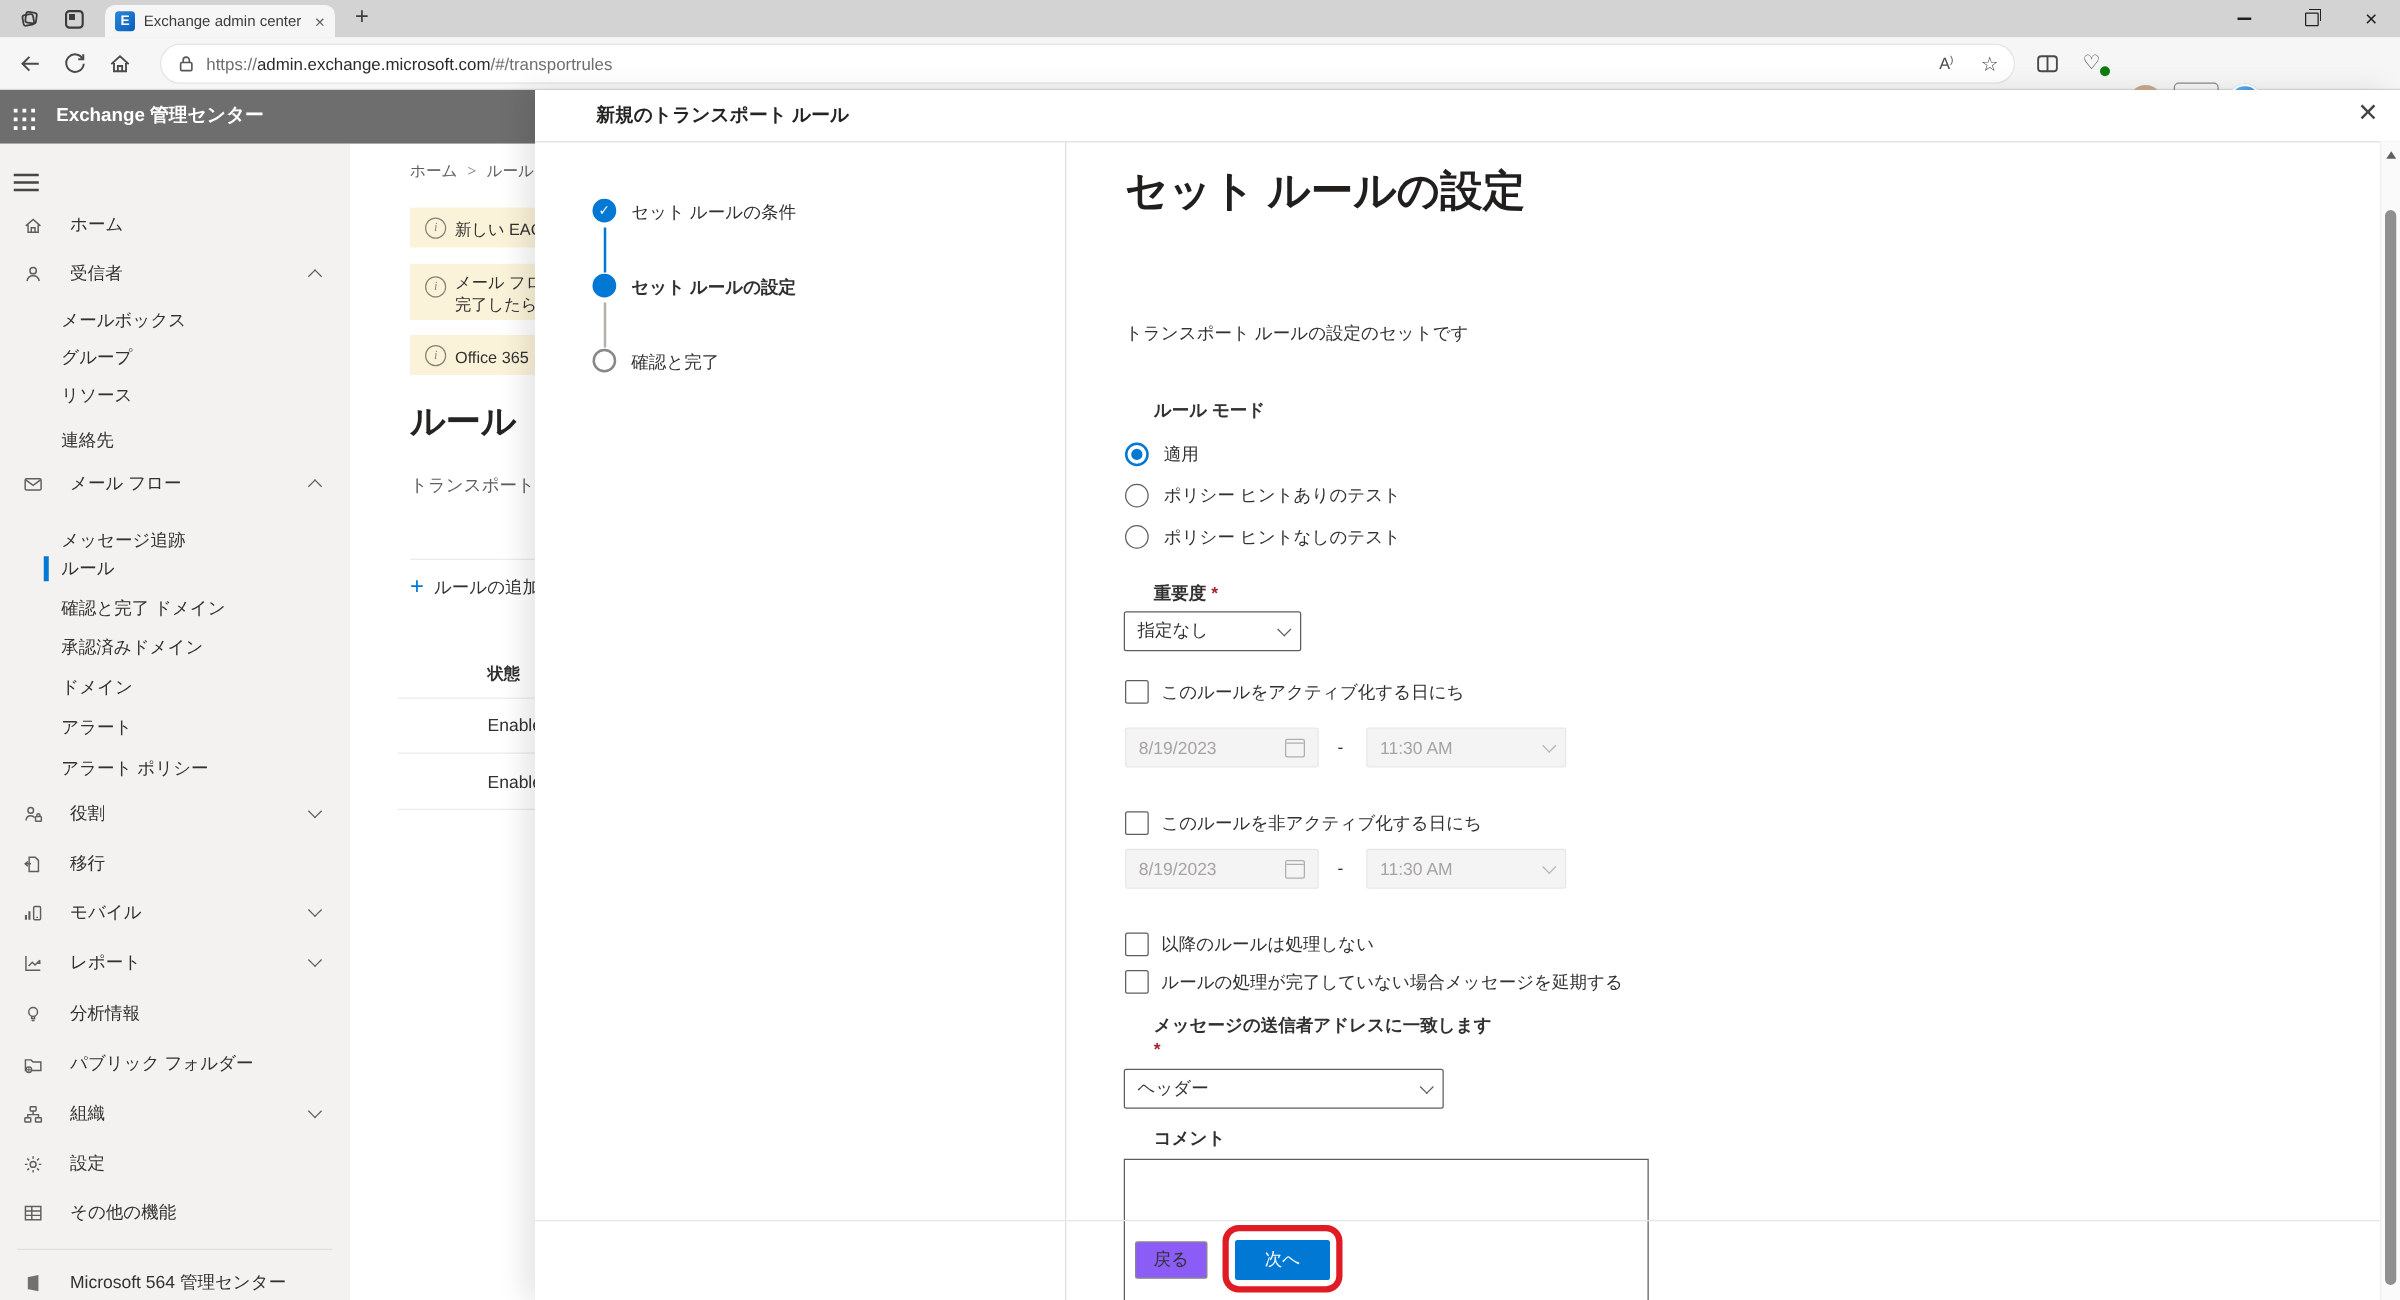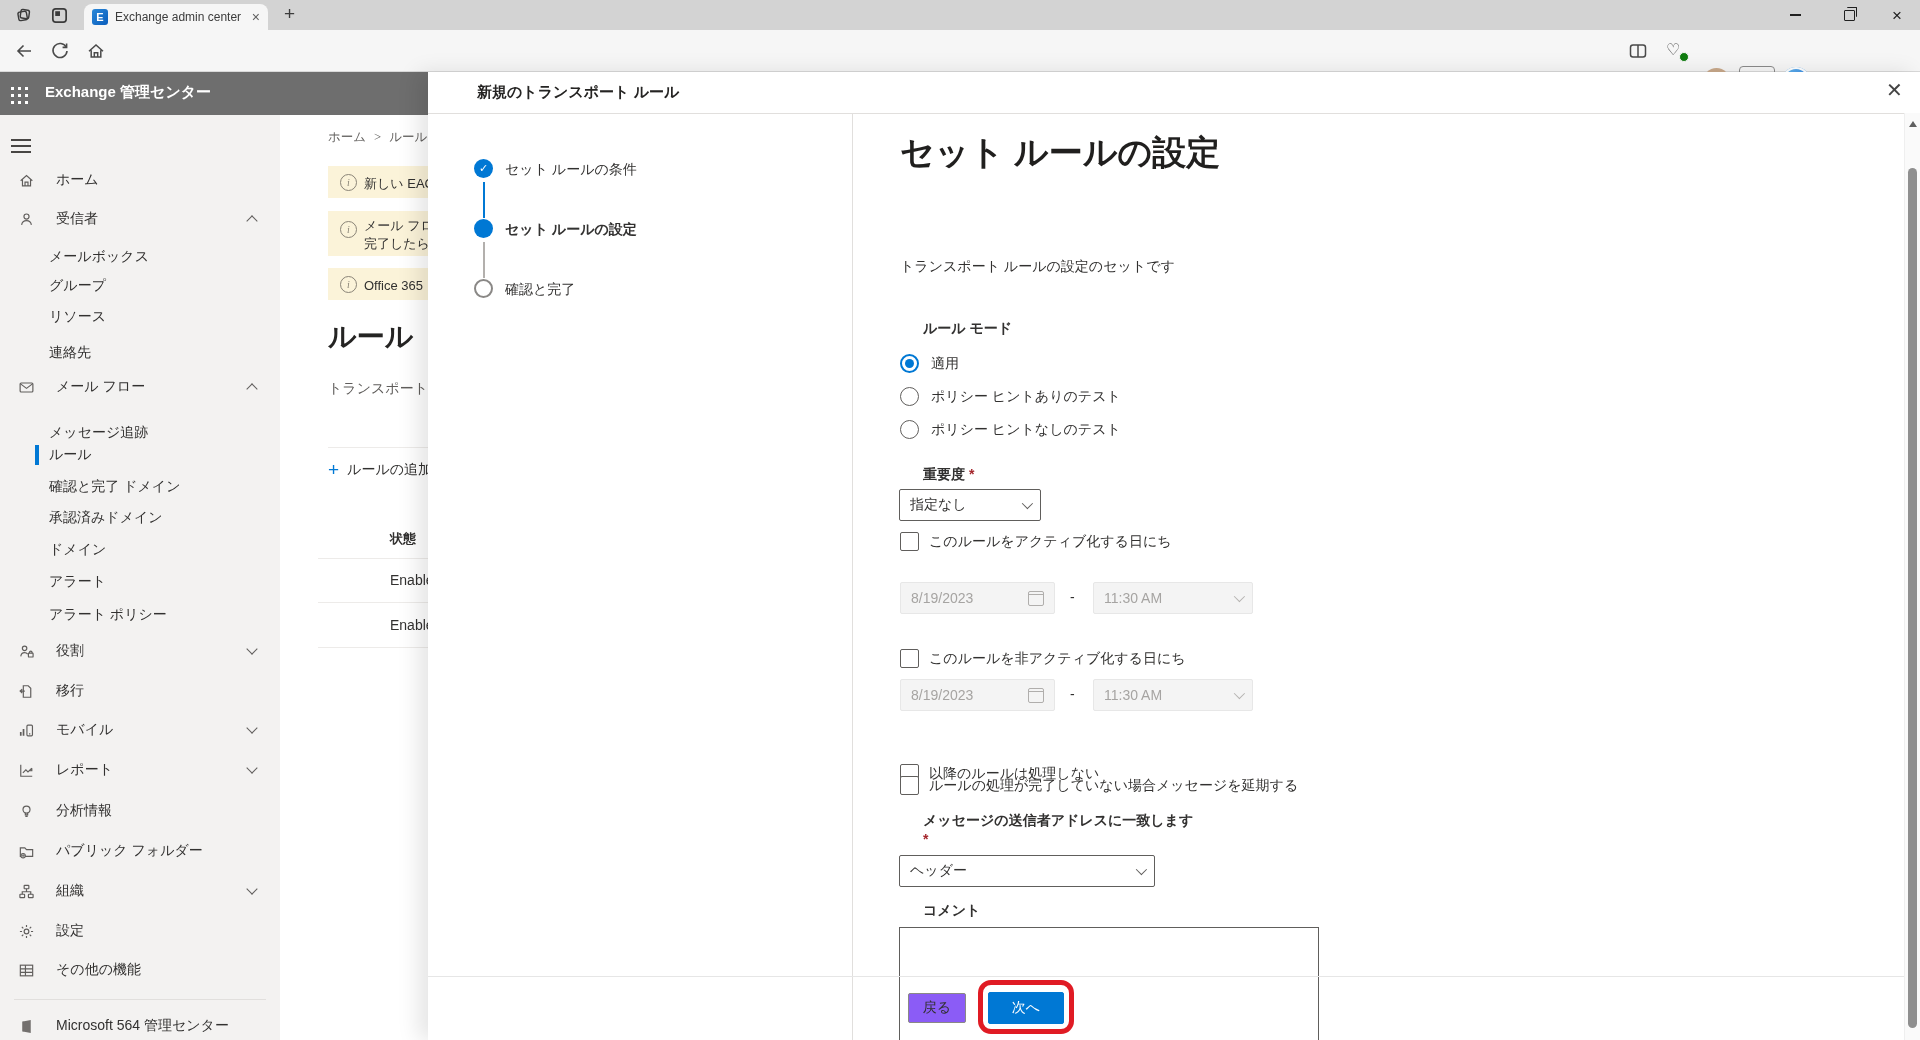--- a/index.html
+++ b/index.html
@@ -182,20 +182,33 @@
       <svg viewBox="0 0 20 20">
           <path d="M16.2 6.2A7 7 0 1 0 17 10" fill="none" stroke="#4a4a4a" stroke-width="1.6"></path>
           <path d="M16.6 2.4v4h-4" fill="none" stroke="#4a4a4a" stroke-width="1.6"></path>
         </svg>
     </span>
     <span class="navbtn" style="left:86px">
       <svg viewBox="0 0 20 20">
           <path d="M3 10.3 10 4l7 6.3M5.2 9.3V16h9.6V9.3M8.3 16v-4.2h3.4V16" fill="none" stroke="#4a4a4a" stroke-width="1.5"></path>
         </svg>
     </span>
+    <div class="urlbar">
+      <span class="lock">
+        <svg viewBox="0 0 16 16">
+            <rect x="3.5" y="7" width="9" height="6.5" rx="1" fill="none" stroke="#555" stroke-width="1.3"></rect>
+            <path d="M5.5 7V5.2a2.5 2.5 0 0 1 5 0V7" fill="none" stroke="#555" stroke-width="1.3"></path>
+          </svg>
+      </span>
+      <span class="urltext"><span class="dim">https://</span><span class="host">admin.exchange.microsoft.com</span><span class="dim">/#/transportrules</span></span>
+      <span class="url-right">
+        <span class="readaloud">A<sup>)</sup></span>
+        <span class="staricon">☆</span>
+      </span>
+    </div>
     <span class="tb-split">
       <svg viewBox="0 0 20 20">
           <rect x="2.5" y="4" width="15" height="12" rx="2.5" fill="none" stroke="#4a4a4a" stroke-width="1.5"></rect>
           <path d="M10 4v12" stroke="#4a4a4a" stroke-width="1.5"></path>
         </svg>
     </span>
     <span class="tb-heart">♡</span>
     <span class="avatar" style="top:38px"></span>
     <span class="tb-more">…</span>
     <span class="bing">b</span>
@@ -440,21 +453,21 @@
       <span class="radio"></span>
       <span class="rlabel">ポリシー ヒントなしのテスト</span>
     </div>
 
     <div class="flabel" style="top:394px"><span>重要度</span><span class="req">*</span></div>
     <div class="dd" style="left:471px;top:417px;width:142px">
       <span>指定なし</span>
       <span class="dchev"></span>
     </div>
 
-    <div class="cb-row" style="top:460px">
+    <div class="cb-row" style="top:472px">
       <span class="cb"></span>
       <span class="clabel">このルールをアクティブ化する日にち</span>
     </div>
     <div class="fdis" style="left:472px;top:510px;width:155px">
       <span>8/19/2023</span>
       <span class="calicon"></span>
     </div>
     <span class="datesep" style="left:642px;top:517px">-</span>
     <div class="fdis" style="left:665px;top:510px;width:160px">
       <span>11:30 AM</span>
@@ -468,21 +481,21 @@
     <div class="fdis" style="left:472px;top:607px;width:155px">
       <span>8/19/2023</span>
       <span class="calicon"></span>
     </div>
     <span class="datesep" style="left:642px;top:614px">-</span>
     <div class="fdis" style="left:665px;top:607px;width:160px">
       <span>11:30 AM</span>
       <span class="dchev"></span>
     </div>
 
-    <div class="cb-row" style="top:692px">
+    <div class="cb-row" style="top:674px">
       <span class="cb"></span>
       <span class="clabel">以降のルールは処理しない</span>
     </div>
     <div class="cb-row" style="top:704px">
       <span class="cb"></span>
       <span class="clabel">ルールの処理が完了していない場合メッセージを延期する</span>
     </div>
 
     <div class="flabel" style="top:740px">メッセージの送信者アドレスに一致します</div>
     <div class="flabel" style="top:759px"><span class="req" style="margin-left:0">*</span></div>

